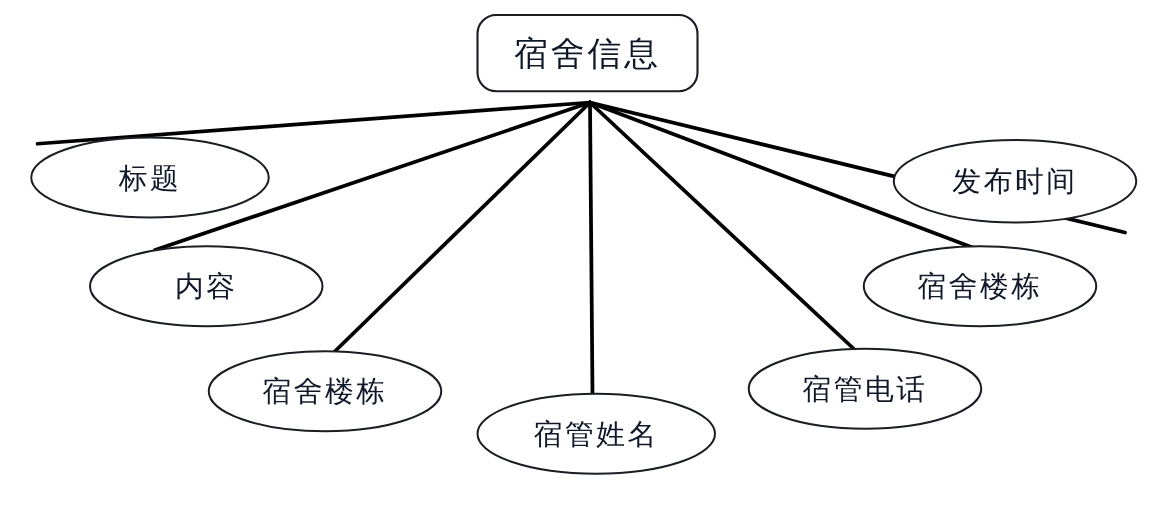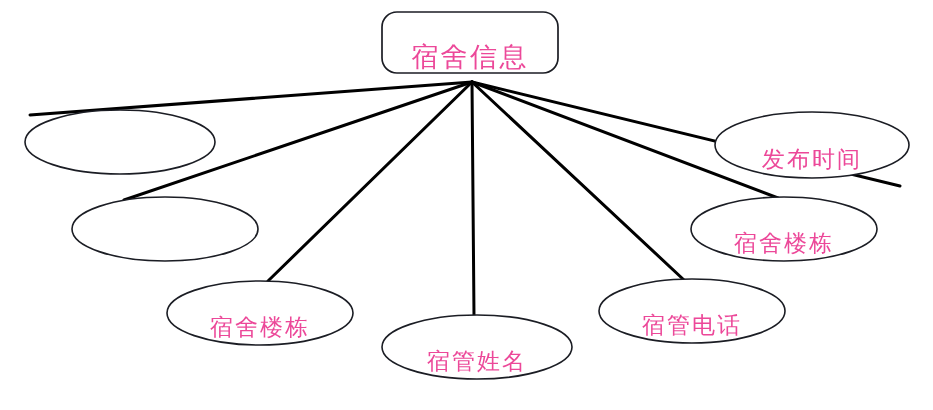--- a/index.html
+++ b/index.html
@@ -26,25 +26,24 @@
     left: 0;
     width: 933px;
     height: 410px;
   }
   .node-label {
     position: absolute;
     display: flex;
     align-items: center;
     justify-content: center;
     text-align: center;
-    color: #ec4899;
+    color: #0f172a;
     letter-spacing: 0.09em;
     white-space: nowrap;
     pointer-events: none;
-    margin-top: 14px;
   }
   .entity-label {
     font-size: 27px;
     font-weight: 400;
   }
   .attribute-label {
     font-size: 23px;
     font-weight: 400;
   }
 </style>
@@ -75,21 +74,23 @@
       <ellipse cx="260" cy="313" rx="93" ry="32" fill="#ffffff" stroke="#1b1d24" stroke-width="1.6"></ellipse>
       <ellipse cx="477" cy="347" rx="95" ry="32" fill="#ffffff" stroke="#1b1d24" stroke-width="1.6"></ellipse>
       <ellipse cx="692" cy="311" rx="93" ry="32" fill="#ffffff" stroke="#1b1d24" stroke-width="1.6"></ellipse>
       <ellipse cx="784" cy="229" rx="93" ry="32" fill="#ffffff" stroke="#1b1d24" stroke-width="1.6"></ellipse>
       <ellipse cx="812" cy="145" rx="97" ry="33" fill="#ffffff" stroke="#1b1d24" stroke-width="1.6"></ellipse>
     </g>
   </svg>
 
   <div class="node-label entity-label" style="left:382px; top:12px; width:176px; height:61px;">宿舍信息</div>
 
+  <div class="node-label attribute-label" style="left:25px; top:110px; width:190px; height:64px;">标题</div>
 
+  <div class="node-label attribute-label" style="left:72px; top:197px; width:186px; height:64px;">内容</div>
 
   <div class="node-label attribute-label" style="left:167px; top:281px; width:186px; height:64px;">宿舍楼栋</div>
 
   <div class="node-label attribute-label" style="left:599px; top:279px; width:186px; height:64px;">宿管电话</div>
 
   <div class="node-label attribute-label" style="left:382px; top:315px; width:190px; height:64px;">宿管姓名</div>
 
   <div class="node-label attribute-label" style="left:715px; top:112px; width:194px; height:66px;">发布时间</div>
 
   <div class="node-label attribute-label" style="left:691px; top:197px; width:186px; height:64px;">宿舍楼栋</div>

